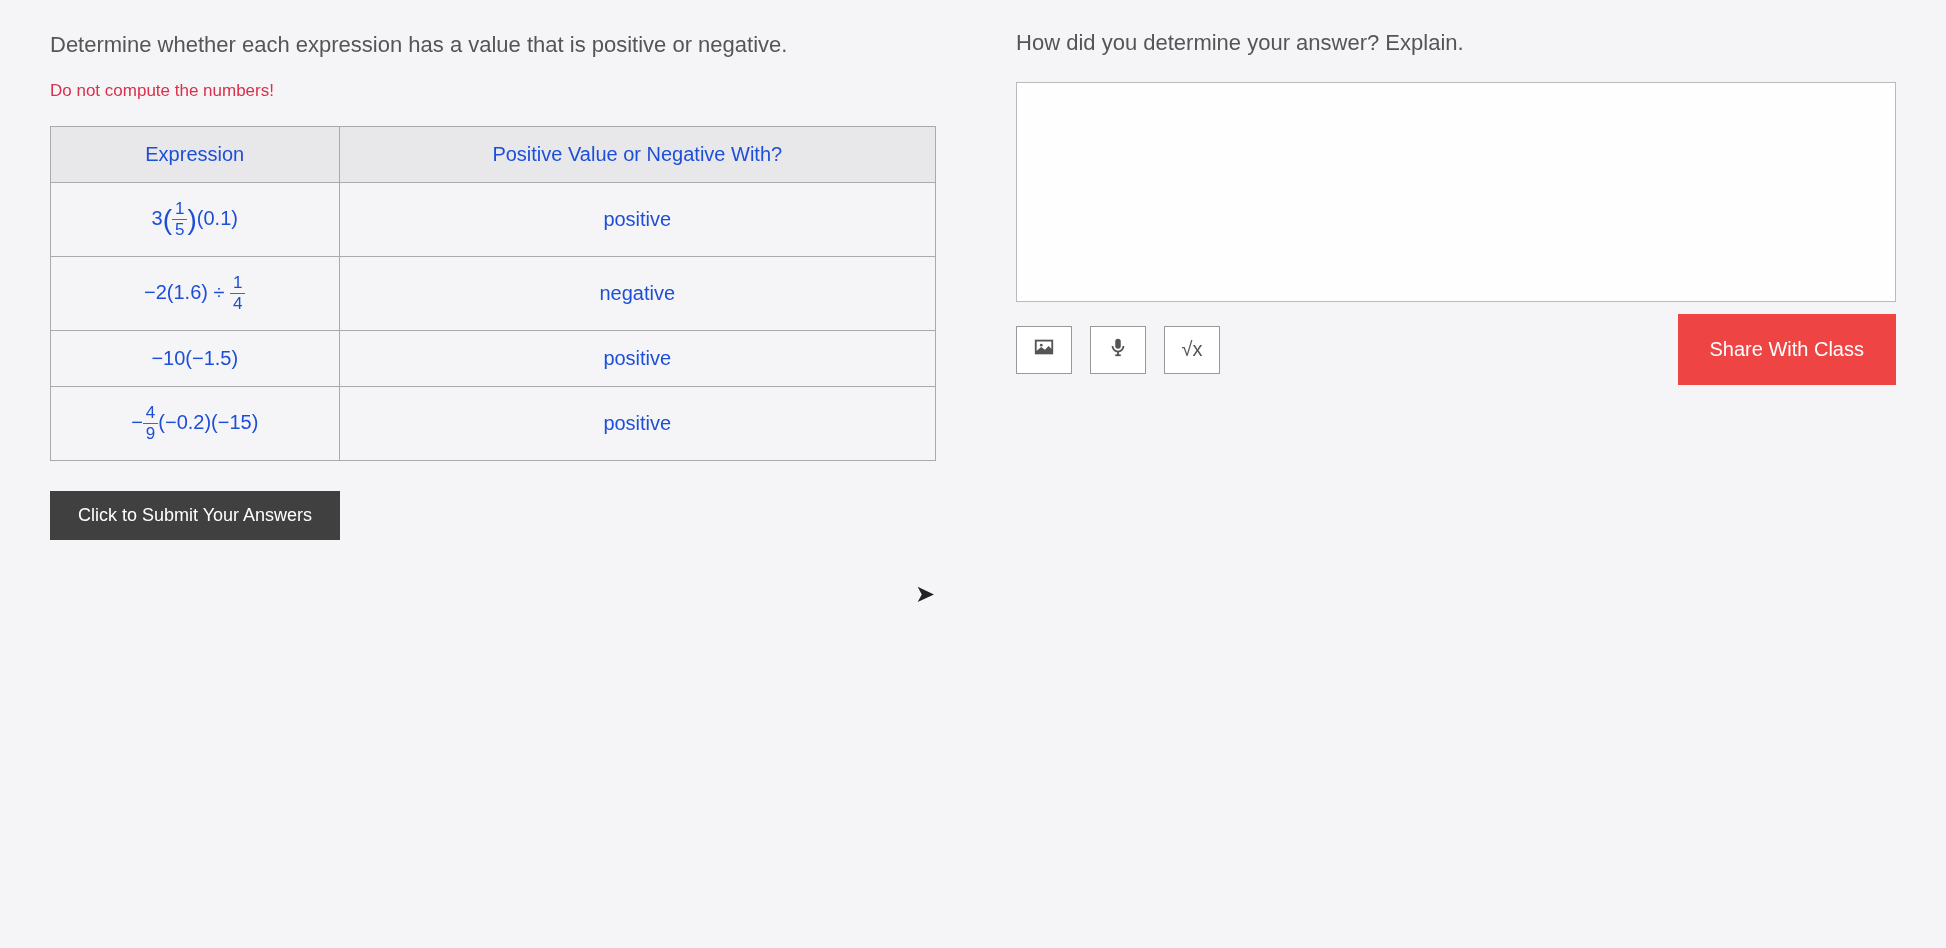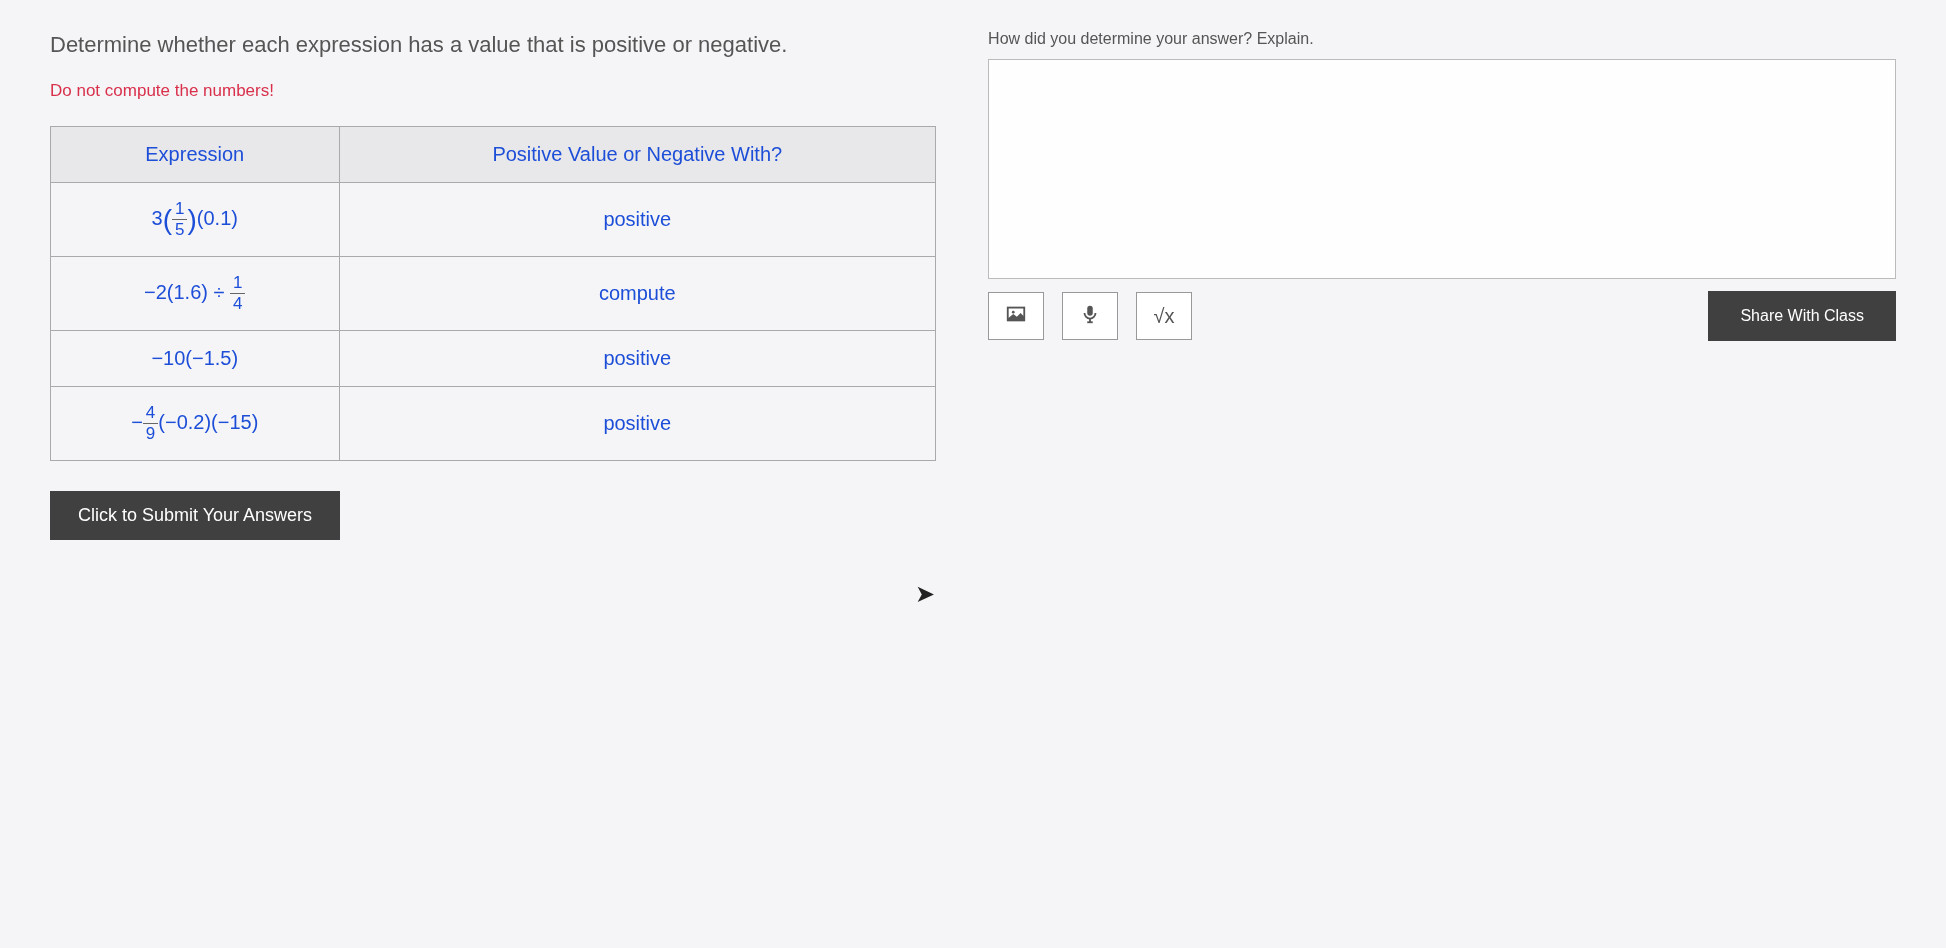--- a/index.html
+++ b/index.html
@@ -8,21 +8,21 @@
       box-sizing: border-box;
     }
     body {
       font-family: Arial, Helvetica, sans-serif;
       background: #f5f5f7;
       padding: 30px 50px;
       color: #444;
     }
     .container {
       display: flex;
-      gap: 52px;
+      gap: 80px;
       align-items: flex-start;
     }
     .left-panel {
       flex: 0 0 48%;
     }
     .right-panel {
       flex: 1;
     }
     .prompt-text {
       font-size: 22px;
@@ -51,23 +51,23 @@
     }
     th {
       background: #e8e8ea;
       font-weight: normal;
     }
     td {
       background: #f5f5f7;
       margin-top: 24px;
     }
     .right-prompt {
-      font-size: 16px;
+      font-size: 22px;
       color: #555;
-      margin-bottom: 11px;
+      margin-bottom: 26px;
     }
     .answer-box {
       width: 100%;
       height: 220px;
       border: 1px solid #bbb;
       background: #fefefe;
       margin-bottom: 12px;
     }
     .toolbar-row {
       display: flex;
@@ -86,25 +86,25 @@
       font-size: 20px;
       color: #555;
     }
     .tool-btn svg {
       width: 22px;
       height: 22px;
       fill: #555;
     }
     .share-btn {
       margin-left: auto;
-      background: #404040;
+      background: #ef4444;
       color: #fff;
       border: none;
-      padding: 16px 32px;
-      font-size: 16px;
+      padding: 24px 32px;
+      font-size: 20px;
       cursor: pointer;
     }
     .submit-btn {
       background: #404040;
       color: #fff;
       border: none;
       padding: 14px 28px;
       font-size: 18px;
       margin-top: 30px;
       cursor: pointer;
@@ -153,21 +153,21 @@
           <th>Positive Value or Negative With?</th>
         </tr>
       </thead>
       <tbody id="table-body">
           <tr>
             <td>3<span class="paren-frac">(</span><span class="frac"><span class="top">1</span><span class="bot">5</span></span><span class="paren-frac">)</span>(0.1)</td>
             <td>positive</td>
           </tr>
           <tr>
             <td>−2(1.6) ÷ <span class="frac"><span class="top">1</span><span class="bot">4</span></span></td>
-            <td>compute</td>
+            <td>negative</td>
           </tr>
           <tr>
             <td>−10(−1.5)</td>
             <td>positive</td>
           </tr>
           <tr>
             <td>−<span class="frac"><span class="top">4</span><span class="bot">9</span></span>(−0.2)(−15)</td>
             <td>positive</td>
           </tr>
         </tbody>

